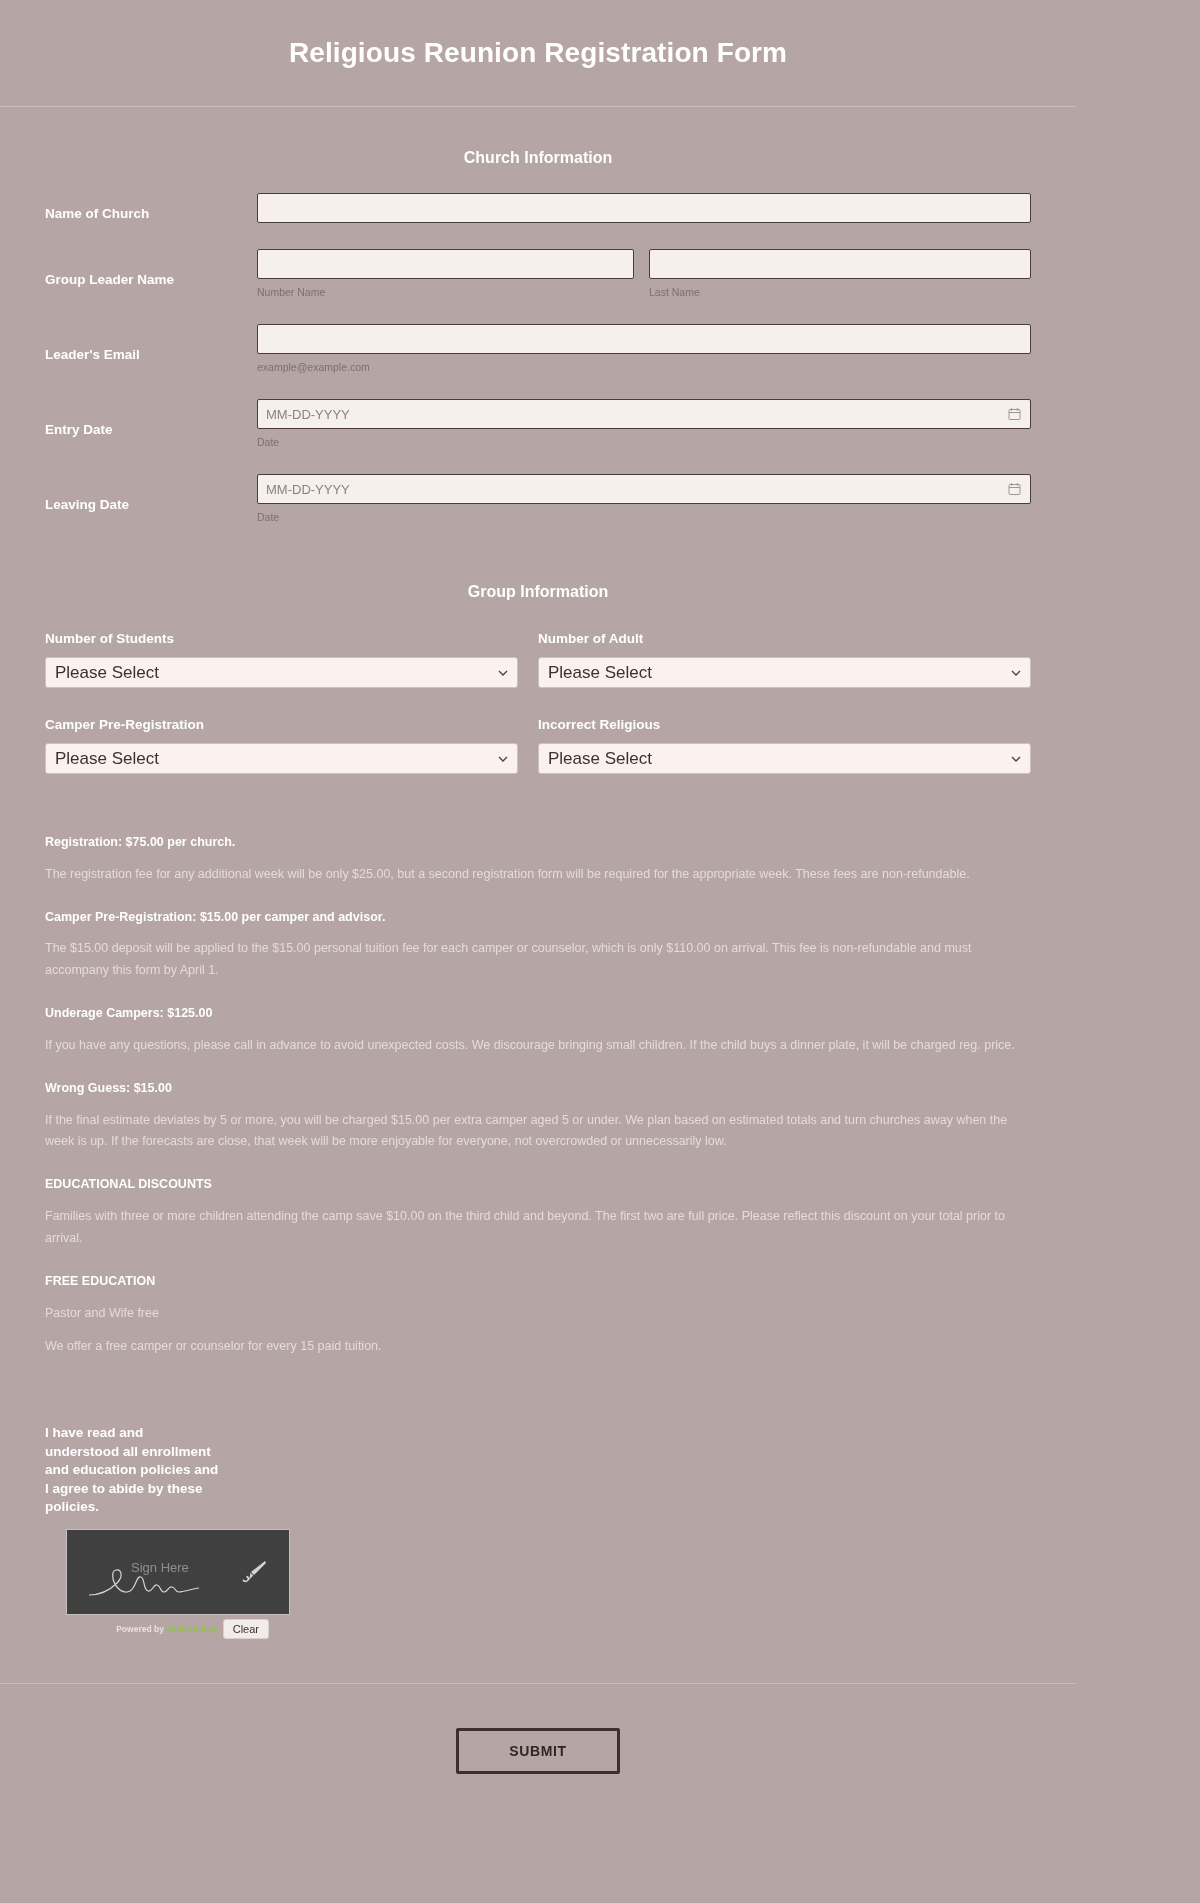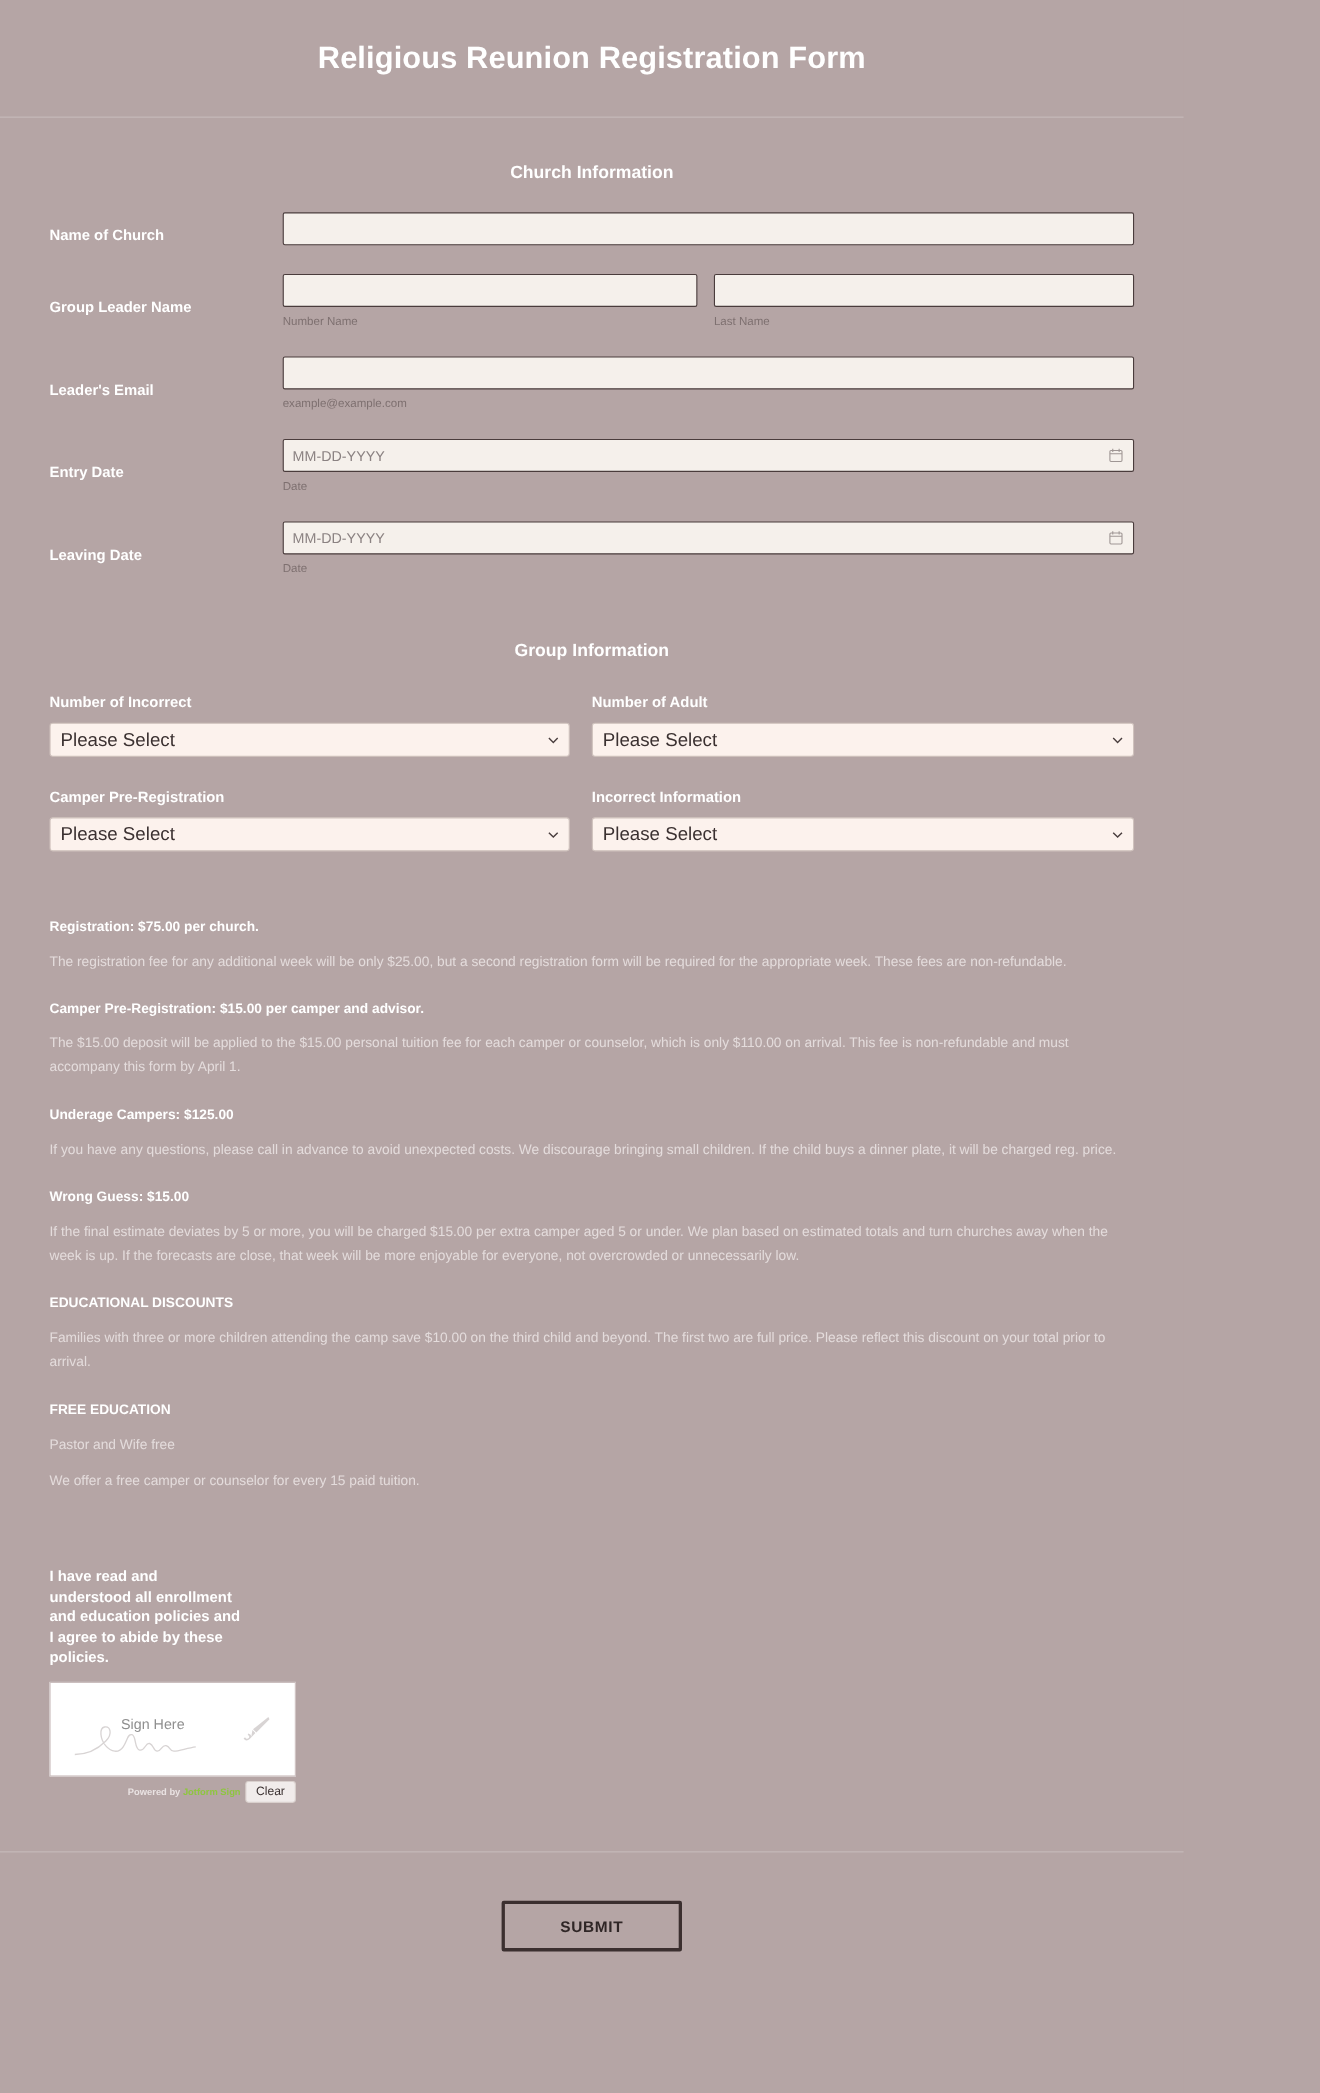--- a/index.html
+++ b/index.html
@@ -181,24 +181,25 @@
     color: #ffffff;
     font-size: 13.5px;
     font-weight: bold;
     line-height: 1.37;
     width: 175px;
   }
   .sig-pad {
     margin-top: 12px;
     width: 224px;
     height: 86px;
-    background: #ffffff;
+    background: #404040;
     border: 1px solid #cbbfbf;
     position: relative;
     cursor: crosshair;
+    margin-left: 21px;
   }
   .sig-hint-text {
     color: #8f8f8f;
     font-size: 13px;
     position: absolute;
     top: 30px;
     left: 64px;
   }
   .sig-squiggle { position: absolute; left: 20px; top: 34px; }
   .sig-pen { position: absolute; right: 22px; top: 30px; }
@@ -330,21 +331,21 @@
         </div>
         <span class="sublabel">Date</span>
       </div>
     </div>
 
     <div class="section-heading" id="group-heading">Group Information</div>
 
     <div class="select-grid">
 
       <div class="select-cell left">
-        <label class="select-label">Number of Incorrect</label>
+        <label class="select-label">Number of Students</label>
         <div class="select-box">
           <select>
             <option>Please Select</option>
           </select>
           <span class="chev">
             <svg width="10" height="7" viewBox="0 0 10 7" fill="none" stroke="#4a3f3f" stroke-width="1.3">
               <polyline points="1,1.5 5,5.5 9,1.5"></polyline>
             </svg>
           </span>
         </div>
@@ -372,21 +373,21 @@
           </select>
           <span class="chev">
             <svg width="10" height="7" viewBox="0 0 10 7" fill="none" stroke="#4a3f3f" stroke-width="1.3">
               <polyline points="1,1.5 5,5.5 9,1.5"></polyline>
             </svg>
           </span>
         </div>
       </div>
 
       <div class="select-cell right">
-        <label class="select-label">Incorrect Information</label>
+        <label class="select-label">Incorrect Religious</label>
         <div class="select-box">
           <select>
             <option>Please Select</option>
           </select>
           <span class="chev">
             <svg width="10" height="7" viewBox="0 0 10 7" fill="none" stroke="#4a3f3f" stroke-width="1.3">
               <polyline points="1,1.5 5,5.5 9,1.5"></polyline>
             </svg>
           </span>
         </div>

